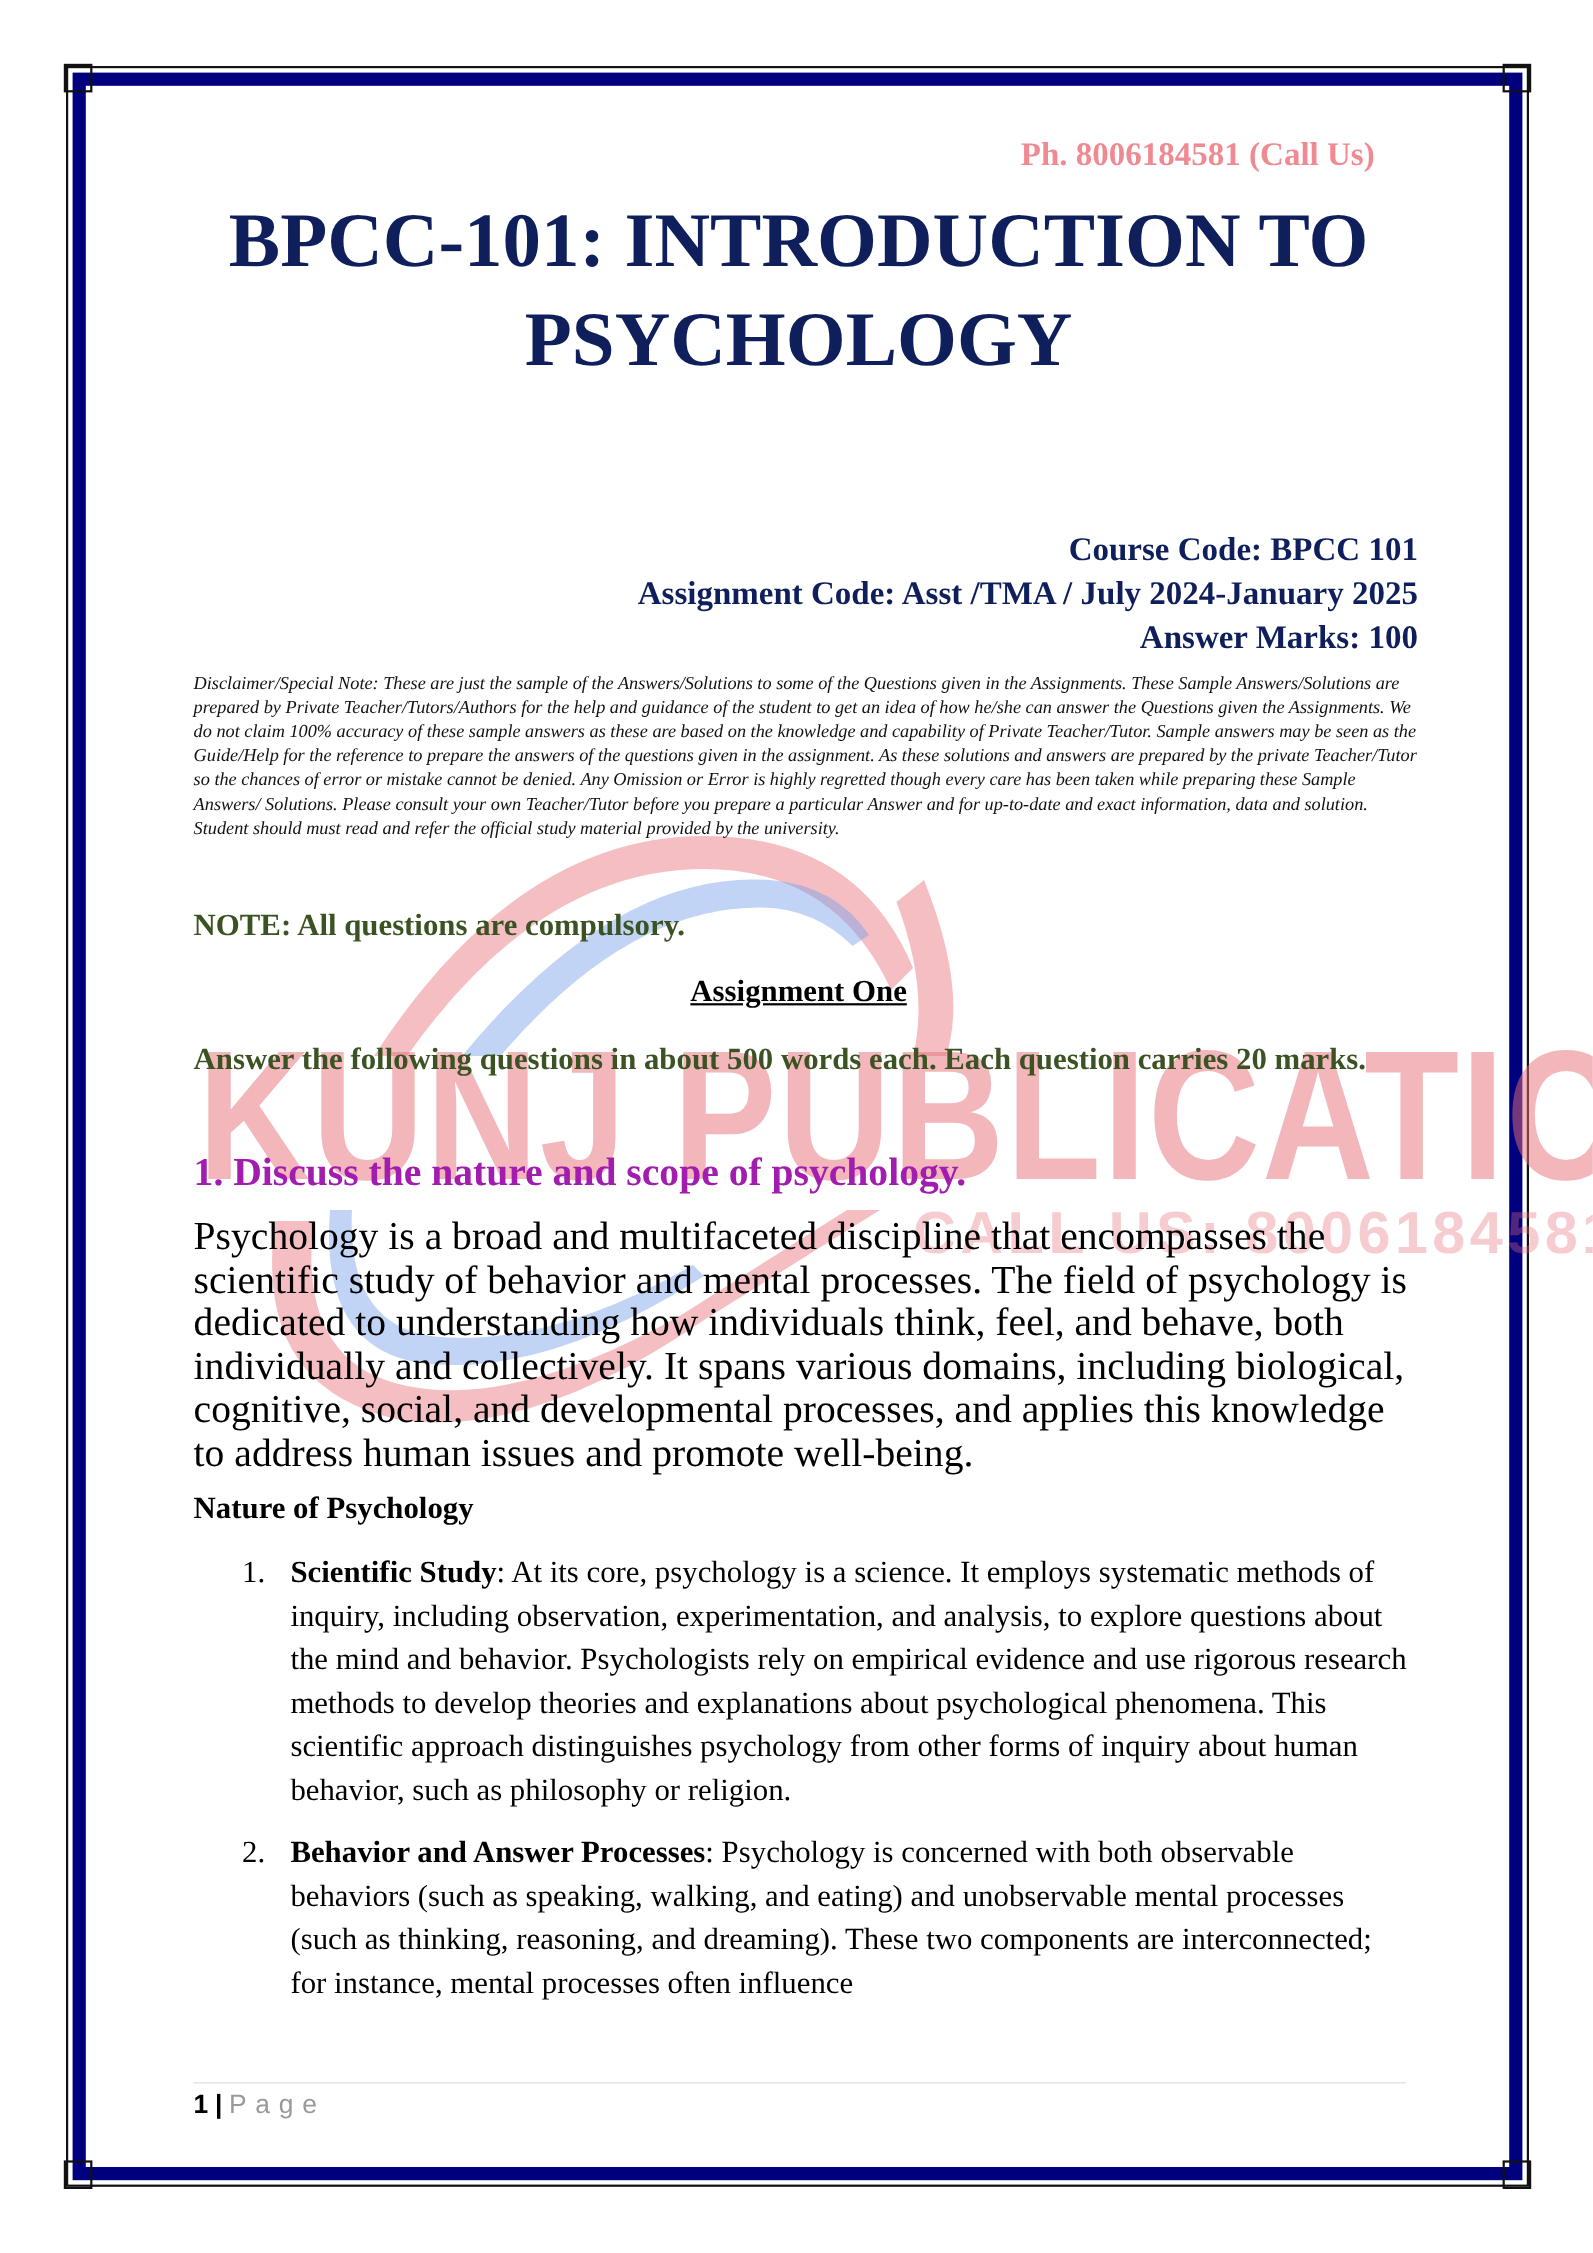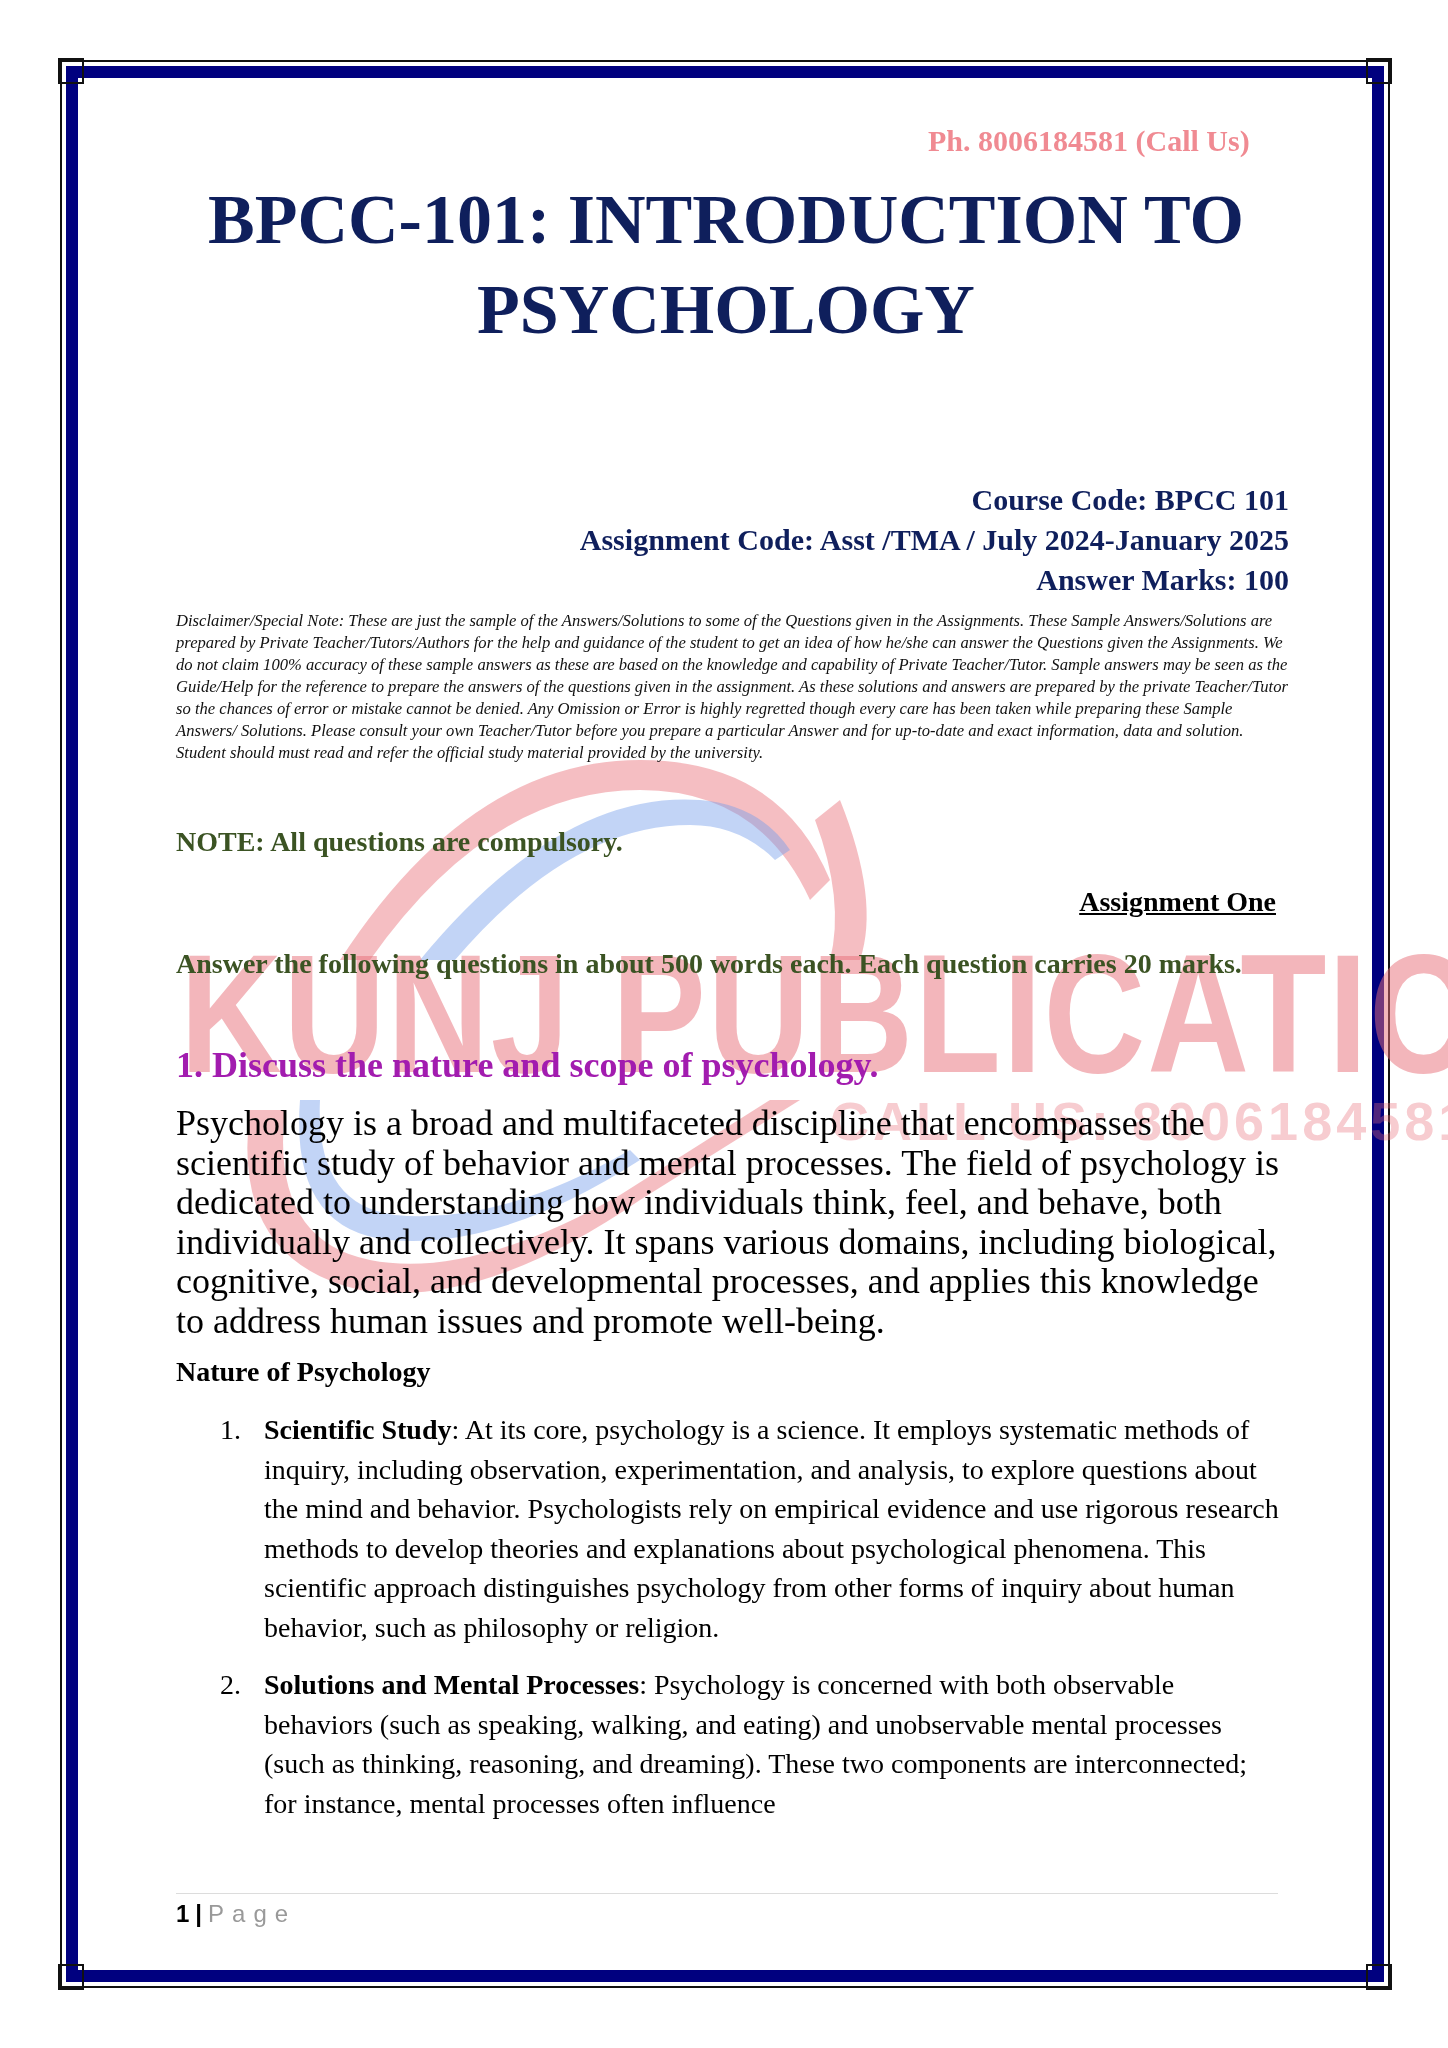--- a/index.html
+++ b/index.html
@@ -21,21 +21,21 @@
   .copyright .phone { position: absolute; left: 752px; }
 
   .title { position: absolute; left: 0; top: 175px; width: 1100px; text-align: center; font-weight: bold; font-size: 70px; line-height: 90px; color: #0f1f5c; }
 
   .meta { position: absolute; right: -13px; top: 480px; text-align: right; font-weight: bold; font-size: 30px; line-height: 40px; color: #0f1f5c; }
 
   .disclaimer { position: absolute; left: 0; top: 610px; width: 1120px; font-style: italic; font-size: 16.6px; line-height: 22px; color: #111; }
 
   .note { position: absolute; left: 0; top: 826px; font-weight: bold; font-size: 28px; color: #3b5323; }
 
-  .assign-title { position: absolute; left: 0; top: 886px; width: 1100px; text-align: right; font-weight: bold; font-size: 28px; text-decoration: underline; color: #000; }
+  .assign-title { position: absolute; left: 0; top: 886px; width: 1100px; text-align: center; font-weight: bold; font-size: 28px; text-decoration: underline; color: #000; }
 
   .instruction { position: absolute; left: 0; top: 944px; width: 1110px; font-weight: bold; font-size: 28px; line-height: 40px; color: #3b5323; }
 
   .question { position: absolute; left: 0; top: 1044px; font-weight: bold; font-size: 36px; color: #a21caf; }
 
   .para { position: absolute; left: 0; top: 1104px; width: 1110px; font-size: 36px; line-height: 39.5px; color: #000; }
 
   .subhead { position: absolute; left: 0; top: 1356px; font-weight: bold; font-size: 28px; color: #000; }
 
   .list { position: absolute; left: 0; top: 1410px; width: 1110px; font-size: 28px; line-height: 39.5px; }
@@ -101,21 +101,21 @@
 
   <div class="subhead">Nature of Psychology</div>
 
   <div class="list">
     <div class="li">
       <span class="num">1.</span>
       <b>Scientific Study</b><span>: At its core, psychology is a science. It employs systematic methods of inquiry, including observation, experimentation, and analysis, to explore questions about the mind and behavior. Psychologists rely on empirical evidence and use rigorous research methods to develop theories and explanations about psychological phenomena. This scientific approach distinguishes psychology from other forms of inquiry about human behavior, such as philosophy or religion.</span>
     </div>
     <div class="li">
       <span class="num">2.</span>
-      <b>Solutions and Mental Processes</b><span>: Psychology is concerned with both observable behaviors (such as speaking, walking, and eating) and unobservable mental processes (such as thinking, reasoning, and dreaming). These two components are interconnected; for instance, mental processes often influence</span>
+      <b>Behavior and Answer Processes</b><span>: Psychology is concerned with both observable behaviors (such as speaking, walking, and eating) and unobservable mental processes (such as thinking, reasoning, and dreaming). These two components are interconnected; for instance, mental processes often influence</span>
     </div>
   </div>
 </div>
 
 <div class="footer-rule"></div>
 <div class="footer">
   <span class="pnum">1</span><span class="sep">|</span><span class="pword">Page</span>
 </div>
 
 </body></html>

